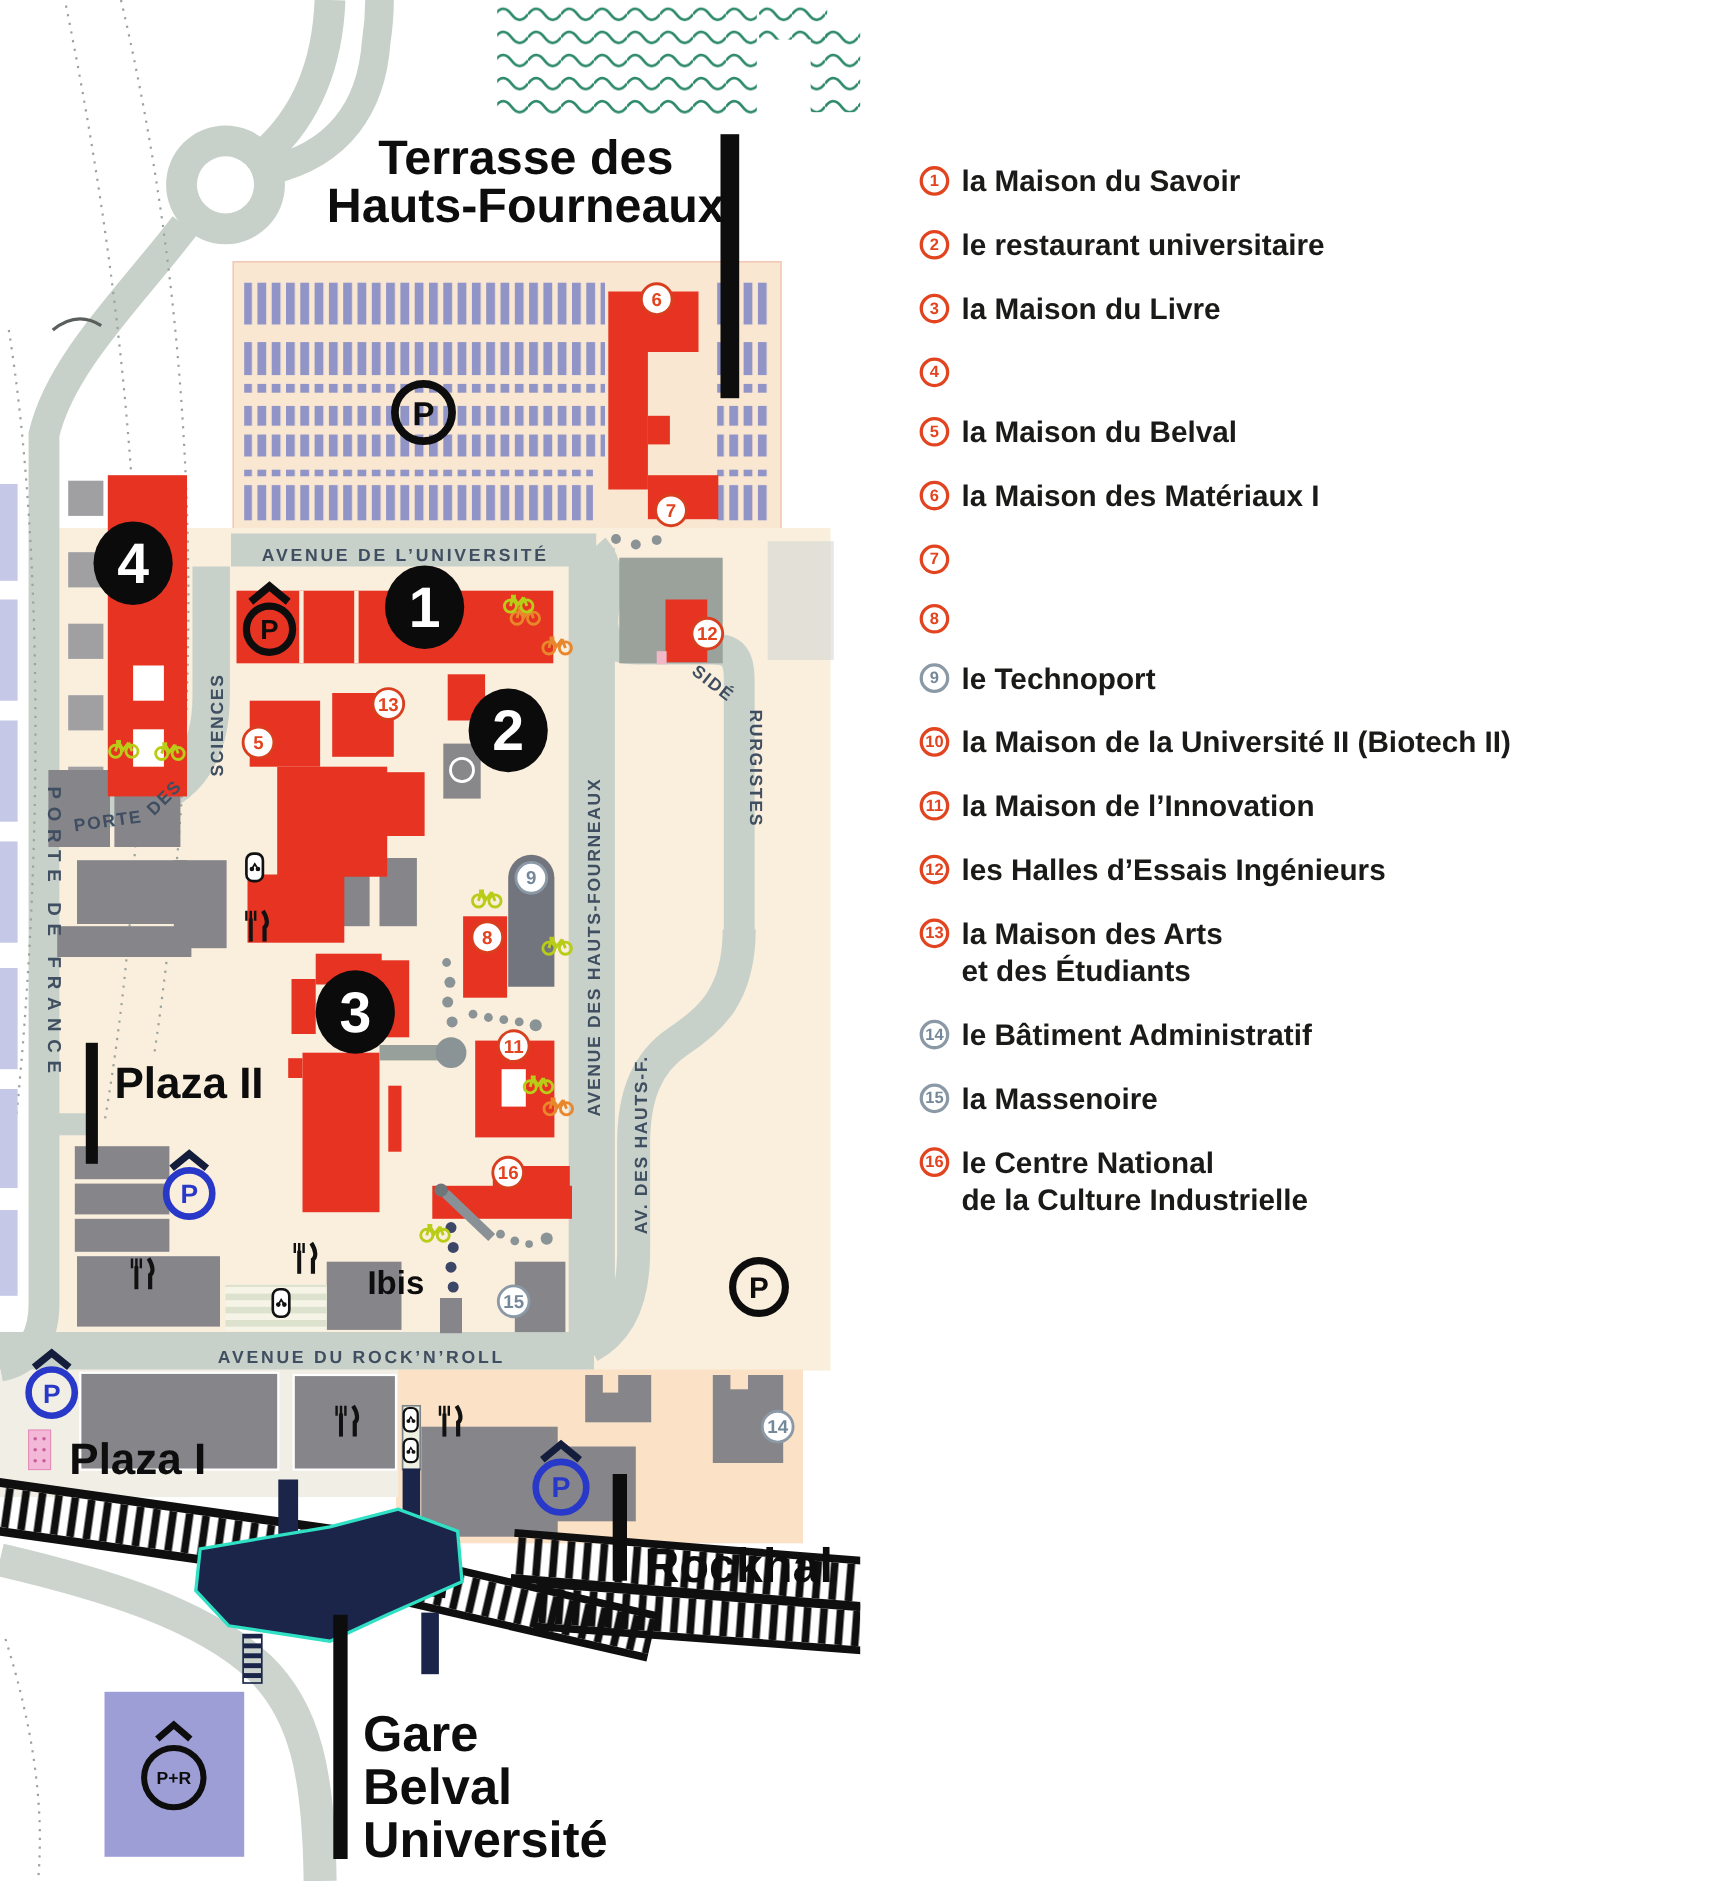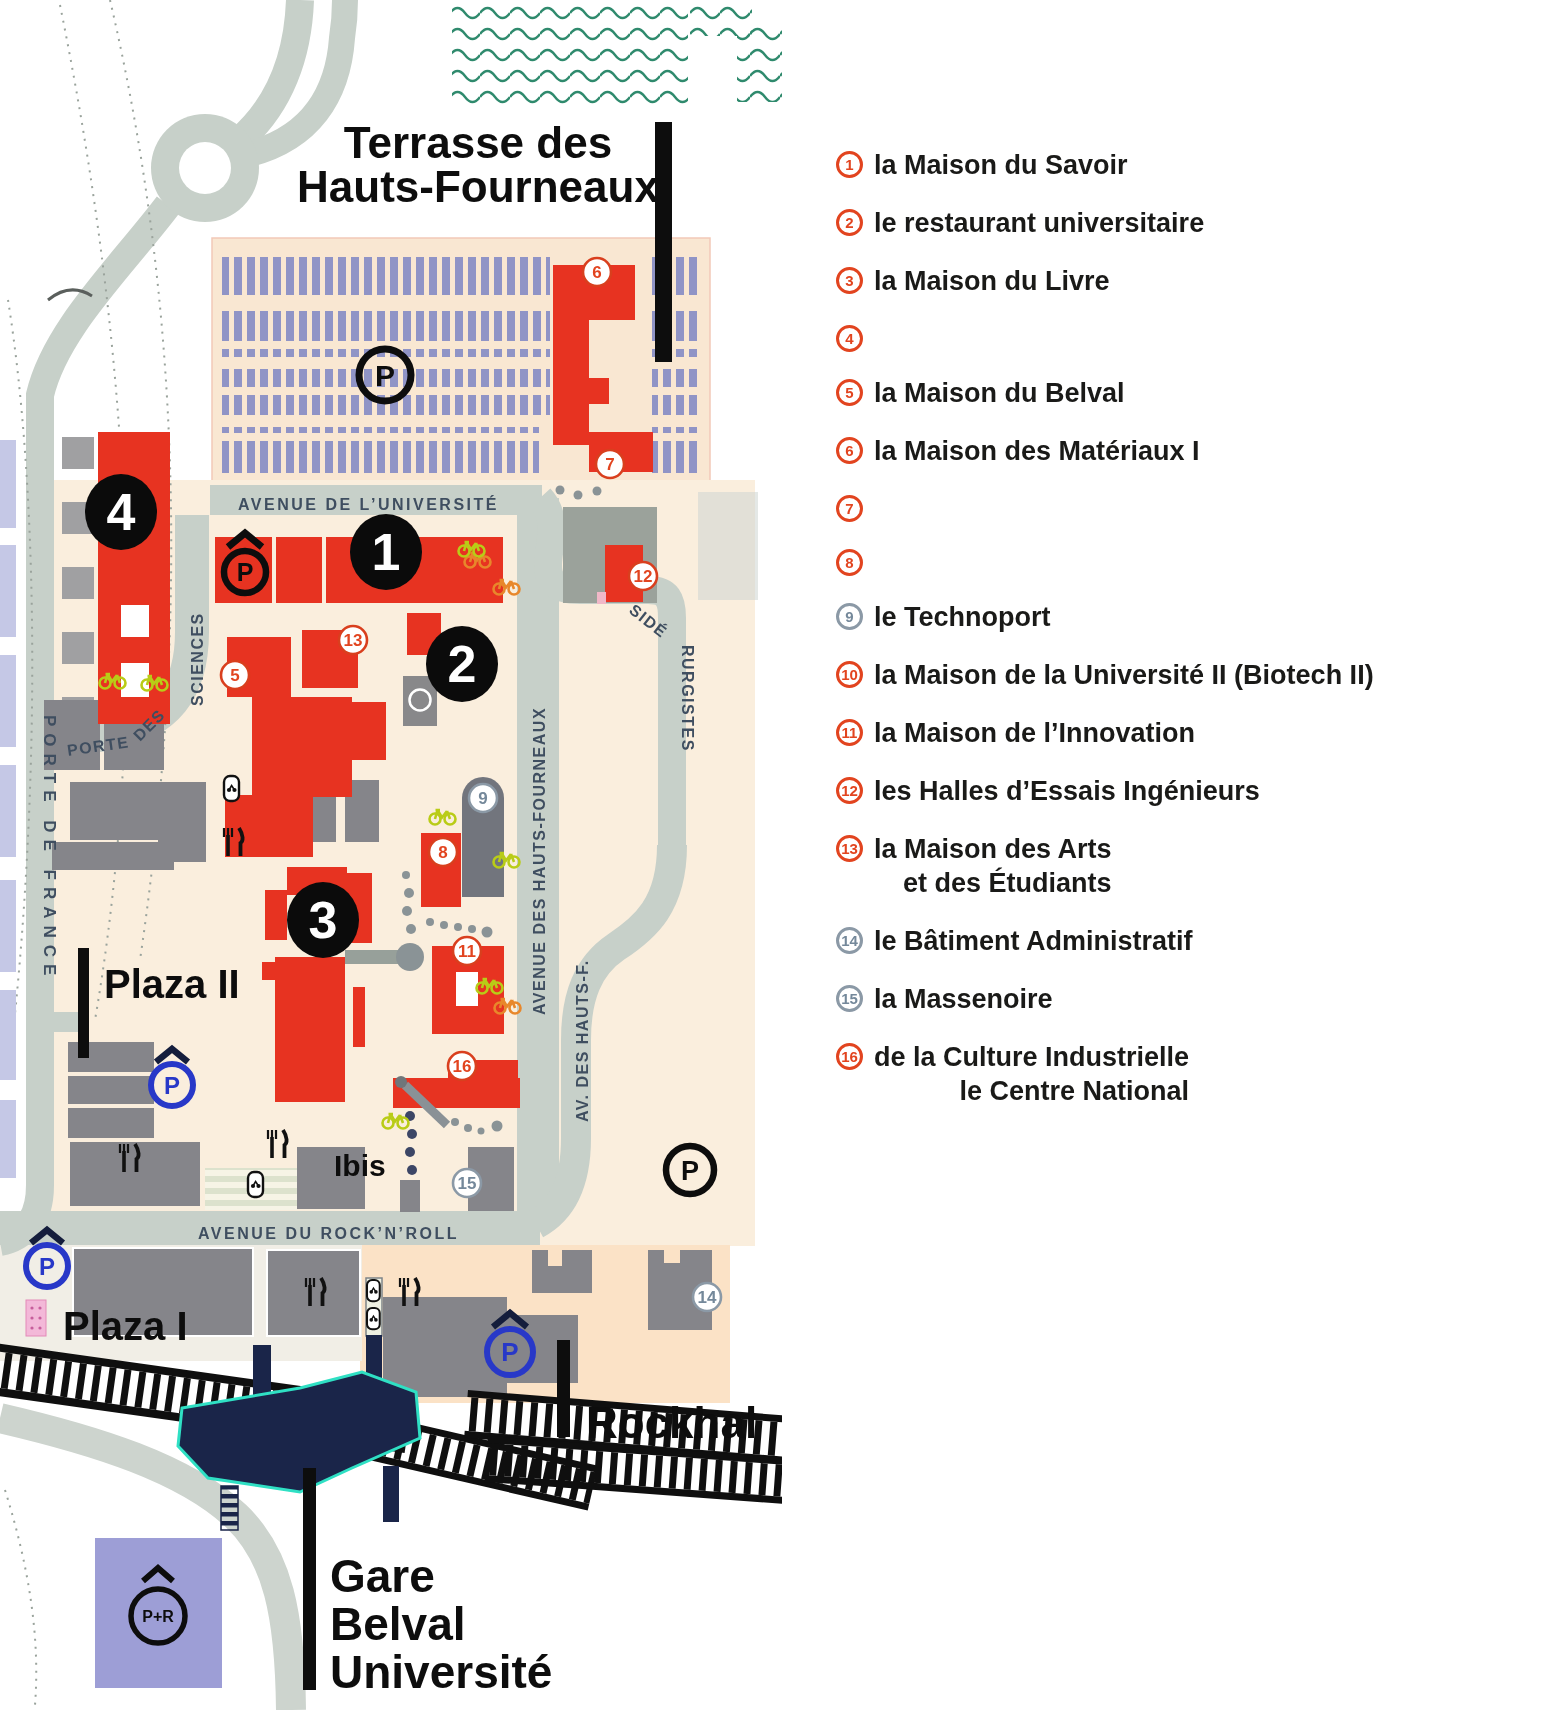--- a/index.html
+++ b/index.html
@@ -6,21 +6,21 @@
   .stage{position:relative;width:1564px;height:1710px;background:#fff;overflow:hidden;
          font-family:"Liberation Sans",sans-serif;}
   .map-svg{position:absolute;left:0;top:0;}
   
   .legend{position:absolute;left:836px;top:148px;width:640px;}
   .legend-item{display:flex;align-items:flex-start;gap:11px;margin-bottom:24px;}
   .badge{flex:0 0 auto;width:27px;height:27px;border-radius:50%;border:3px solid #e2441f;
          color:#e2441f;font-weight:bold;font-size:15px;line-height:21px;text-align:center;
          box-sizing:border-box;background:#fff;margin-top:3px;}
   .badge.gray{border-color:#8b99a6;color:#74889a;}
-  .legend-text{font-weight:bold;color:#1a1a18;font-size:27px;line-height:34px;text-align:right;}
+  .legend-text{font-weight:bold;color:#1a1a18;font-size:27px;line-height:34px;}
   svg text{font-family:"Liberation Sans",sans-serif;}
   .street{fill:#3f4e60;font-weight:bold;}
   .area-label{fill:#0d0d0d;font-weight:bold;}
 </style>
 </head>
 <body>
 
 <div class="stage">
 
 <svg class="map-svg" width="782" height="1710" viewBox="0 0 782 1710">
@@ -539,19 +539,19 @@
       </div>
       <div class="legend-item">
         <span class="badge gray">15</span>
         <div class="legend-text">
           <div>la Massenoire</div>
         </div>
       </div>
       <div class="legend-item">
         <span class="badge">16</span>
         <div class="legend-text">
+          <div>le Centre National</div>
           <div>de la Culture Industrielle</div>
-          <div>le Centre National</div>
         </div>
       </div>
     </div>
 
 </div>
 
 </body></html>

